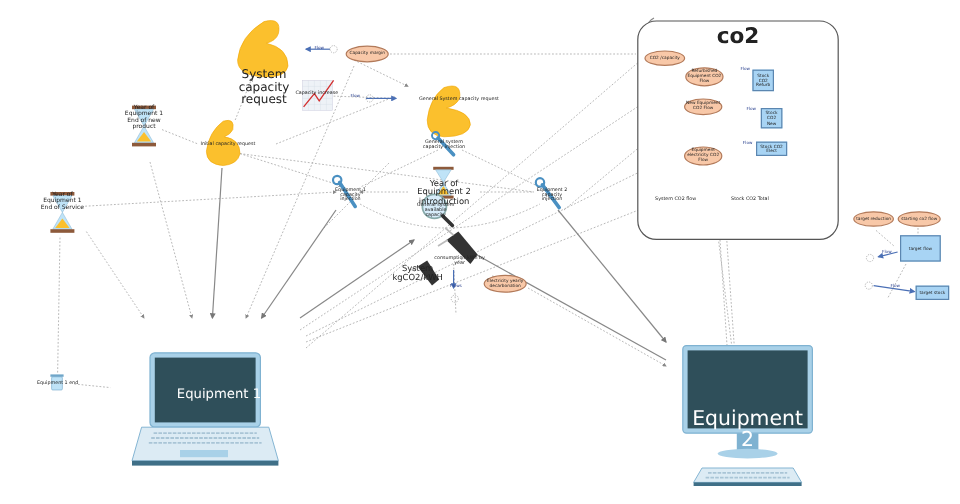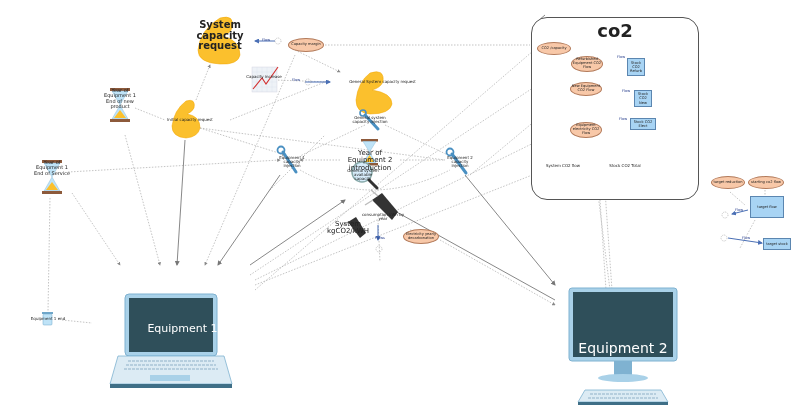--- a/index.html
+++ b/index.html
@@ -2,21 +2,21 @@
 <html><head>
 <meta charset="utf-8">
 <style>
   html,body{margin:0;padding:0;background:#fff;}
   body{width:800px;height:420px;position:relative;overflow:hidden;font-family:"DejaVu Sans",sans-serif;}
   #canvas{position:absolute;left:0;top:0;width:800px;height:420px;}
   .lbl{position:absolute;color:#222;text-align:center;line-height:1.05;white-space:normal;}
   .tiny{font-size:4px;}
   .small{font-size:5px;}
   .med{font-size:7px;}
-  .big{font-size:10px;font-weight:bold;}
+  .big{font-size:10px;font-weight:normal;margin-top:38px;}
   .ell{position:absolute;background:#f8c8a8;border:1px solid #b27a5a;border-radius:50%;display:flex;align-items:center;justify-content:center;text-align:center;font-size:3.6px;line-height:1.1;color:#222;}
   .stock{position:absolute;background:#a8d4f4;border:1px solid #5b86b0;display:flex;align-items:center;justify-content:center;text-align:center;font-size:3.6px;line-height:1.15;color:#222;}
   .co2box{position:absolute;left:531px;top:17px;width:166px;height:181px;border:1.3px solid #555;border-radius:16px;background:#fff;}
   .co2title{position:absolute;left:0;top:2px;width:100%;text-align:center;font-size:18px;font-weight:bold;color:#222;}
   .flowlbl{position:absolute;font-size:3.5px;color:#223a8a;}
   .scrtext{font-family:"DejaVu Sans",sans-serif;}
 </style>
 </head>
 <body>
 
@@ -229,21 +229,21 @@
 <div class="lbl tiny" style="left:346px;top:169px;width:34px;">General system available capacity</div>
 
 <div class="lbl tiny" style="left:360px;top:213px;width:46px;">consumption kWh by year</div>
 <div class="lbl med" style="left:326px;top:221px;width:44px;">System kgCO2/kWH</div>
 <div class="ell" style="left:403px;top:229px;width:34px;height:13px;">Electricity yearly decarbonation</div>
 <div class="flowlbl" style="left:375px;top:236px;">Flows</div>
 
 <div class="lbl tiny" style="left:30px;top:317px;width:36px;">Equipment 1 end</div>
 
 <div class="lbl scrtext" style="left:129px;top:323px;width:107px;font-size:11px;color:#fff;">Equipment 1</div>
-<div class="lbl scrtext" style="left:573px;top:341px;width:100px;font-size:14px;color:#fff;">Equipment 2</div>
+<div class="lbl scrtext" style="left:573px;top:341px;width:100px;font-size:17px;color:#fff;">Equipment 2</div>
 
 <div class="ell" style="left:537px;top:42px;width:32px;height:11px;">CO2 /capacity</div>
 <div class="ell" style="left:571px;top:56px;width:30px;height:14px;">Refurbished Equipment CO2 Flow</div>
 <div class="ell" style="left:570px;top:82px;width:30px;height:12px;">New Equipment CO2 Flow</div>
 <div class="ell" style="left:570px;top:122px;width:30px;height:14px;">Equipment electricity CO2 Flow</div>
 <div class="stock" style="left:627px;top:58px;width:16px;height:16px;">Stock CO2 Refurb</div>
 <div class="stock" style="left:634px;top:90px;width:16px;height:15px;">Stock CO2 New</div>
 <div class="stock" style="left:630px;top:118px;width:24px;height:10px;">Stock CO2 Elect</div>
 <div class="flowlbl" style="left:617px;top:55px;">Flow</div>
 <div class="flowlbl" style="left:622px;top:89px;">Flow</div>

